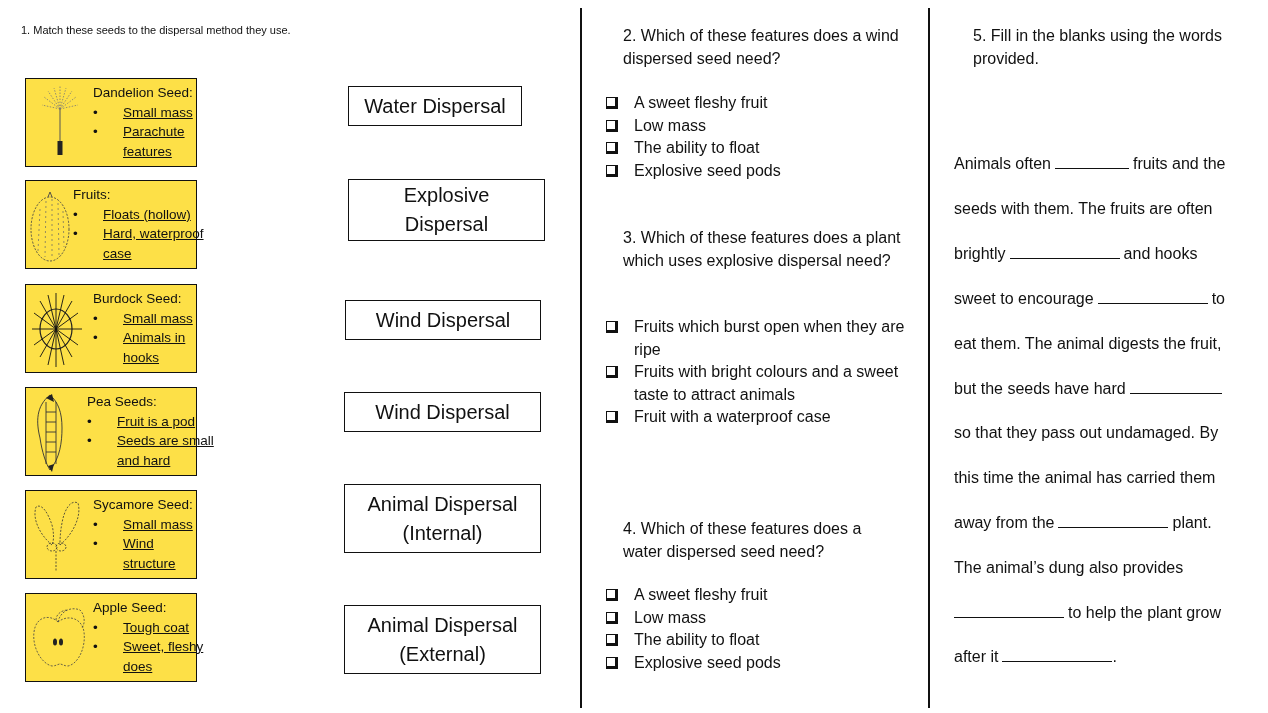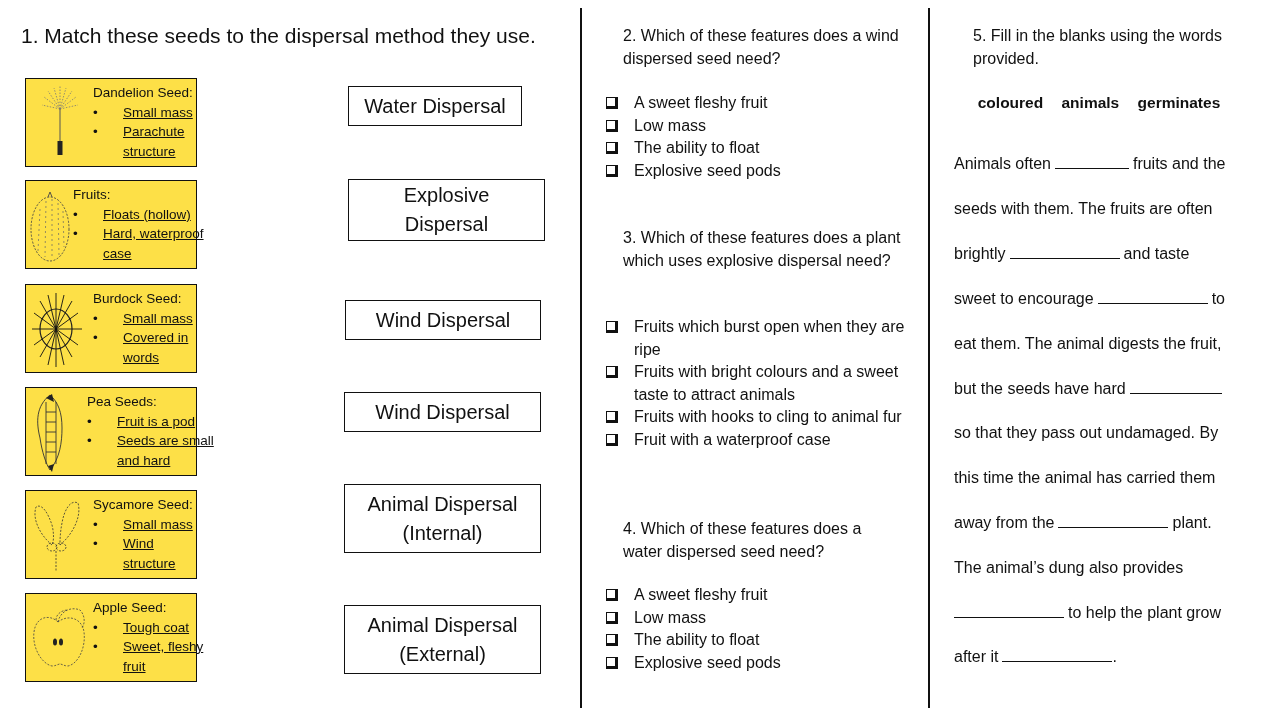--- a/index.html
+++ b/index.html
@@ -1,20 +1,20 @@
 <!DOCTYPE html>
 <html><head>
 <meta charset="utf-8">
 <style>
   * { box-sizing: border-box; margin: 0; padding: 0; }
   html, body { width: 1268px; height: 713px; background: #ffffff; overflow: hidden; }
   body { position: relative; font-family: "Liberation Sans", "DejaVu Sans", sans-serif; color: #111111; }
   .abs { position: absolute; }
 
-  .q1-title { left: 21px; top: 24px; font-size: 21px; white-space: nowrap; text-align: right; }
+  .q1-title { left: 21px; top: 24px; font-size: 11px; white-space: nowrap; text-align: right; }
 
   .seed-box { position: absolute; left: 25px; width: 172px; height: 89px; border: 1.3px solid #111; background: #fde047; }
   .seed-img { position: absolute; left: 4px; top: 4px; width: 60px; height: 80px; }
   .seed-text { position: absolute; top: 4px; font-size: 13.5px; line-height: 19.5px; }
   .seed-text ul { list-style: none; text-decoration: underline; }
   .seed-text li { position: relative; padding-left: 30px; }
   .seed-text li::before { content: "\2022"; position: absolute; left: 0; top: 0; }
 
   .method-box { position: absolute; border: 1.3px solid #111; background: #fff; display: flex; align-items: center; justify-content: center; text-align: center; font-size: 20px; line-height: 29px; white-space: pre-line; }
 
@@ -49,21 +49,21 @@
         <line x1="30" y1="26" x2="12" y2="22"></line>
       <line x1="30" y1="26" x2="48" y2="22"></line>
     </g>
     <line x1="30" y1="26" x2="30" y2="60" stroke="#555" stroke-width="1"></line>
     <rect x="27.5" y="58" width="5" height="14" fill="#222"></rect>
   </svg>
   <div class="seed-text" style="left:67px">
     <div>Dandelion Seed:</div>
     <ul>
       <li>Small mass</li>
-      <li style="width:100px">Parachute structure</li>
+      <li style="width:100px">Parachute features</li>
     </ul>
   </div>
 </div>
 
 <div class="seed-box" style="top:180px">
   <svg class="seed-img" style="left:2px;width:44px" viewBox="0 0 44 80">
     <ellipse cx="22" cy="44" rx="19" ry="32" fill="none" stroke="#444" stroke-width="0.9" stroke-dasharray="2 1.5"></ellipse>
     <g stroke="#666" stroke-width="0.7" stroke-dasharray="2 3">
       <line x1="12" y1="24" x2="10" y2="66"></line>
         <line x1="18" y1="16" x2="17" y2="72"></line>
@@ -101,21 +101,21 @@
         <line x1="26" y1="40" x2="42" y2="68"></line>
       <line x1="26" y1="40" x2="18" y2="76"></line>
         <line x1="26" y1="40" x2="34" y2="76"></line>
       <line x1="26" y1="40" x2="26" y2="78"></line>
     </g>
   </svg>
   <div class="seed-text" style="left:67px">
     <div>Burdock Seed:</div>
     <ul>
       <li>Small mass</li>
-      <li style="width:110px">Covered in words</li>
+      <li style="width:110px">Animals in hooks</li>
     </ul>
   </div>
 </div>
 
 <div class="seed-box" style="top:387px">
   <svg class="seed-img" style="width:44px" viewBox="0 0 44 80">
     <path d="M20 3 C6 14 6 30 10 46 C12 60 16 72 20 78 C30 66 32 50 32 36 C32 20 28 10 20 3 Z" fill="none" stroke="#333" stroke-width="0.9"></path>
     <path d="M16 6 L22 2 L24 10 Z" fill="#222"></path>
     <path d="M18 74 L22 80 L24 72 Z" fill="#222"></path>
     <g stroke="#333" stroke-width="0.9">
@@ -163,21 +163,21 @@
       <path d="M28 24 C30 14 40 8 50 12 C54 16 56 24 52 30"></path>
       <path d="M26 22 C26 16 32 12 38 12"></path>
     </g>
     <ellipse cx="25" cy="44" rx="2" ry="3.5" fill="#222"></ellipse>
     <ellipse cx="31" cy="44" rx="2" ry="3.5" fill="#222"></ellipse>
   </svg>
   <div class="seed-text" style="left:67px">
     <div>Apple Seed:</div>
     <ul>
       <li>Tough coat</li>
-      <li style="width:125px">Sweet, fleshy fruit</li>
+      <li style="width:125px">Sweet, fleshy does</li>
     </ul>
   </div>
 </div>
 
 <div class="method-box" style="left:348px;top:86px;width:174px;height:40px">Water Dispersal</div>
 <div class="method-box" style="left:348px;top:179px;width:197px;height:62px">Explosive
 Dispersal</div>
 <div class="method-box" style="left:345px;top:300px;width:196px;height:40px">Wind Dispersal</div>
 <div class="method-box" style="left:344px;top:392px;width:197px;height:40px">Wind Dispersal</div>
 <div class="method-box" style="left:344px;top:484px;width:197px;height:69px">Animal Dispersal
@@ -193,50 +193,45 @@
   <li><span class="cb"></span><span>A sweet fleshy fruit</span></li>
   <li><span class="cb"></span><span>Low mass</span></li>
   <li><span class="cb"></span><span>The ability to float</span></li>
   <li><span class="cb"></span><span>Explosive seed pods</span></li>
 </ul>
 
 <div class="question" style="left:604px;top:226px;width:290px">3. Which of these features does a plant which uses explosive dispersal need?</div>
 <ul class="opts" style="left:604px;top:316px;width:305px">
   <li><span class="cb"></span><span>Fruits which burst open when they are ripe</span></li>
   <li><span class="cb"></span><span>Fruits with bright colours and a sweet taste to attract animals</span></li>
-  <li><span class="cb"></span><span>Fruits with hooks to cling to animal fur</span></li>
+  <li><span class="cb"></span></li>
   <li><span class="cb"></span><span>Fruit with a waterproof case</span></li>
 </ul>
 
 <div class="question" style="left:604px;top:517px;width:280px">4. Which of these features does a water dispersed seed need?</div>
 <ul class="opts" style="left:604px;top:584px;width:300px">
   <li><span class="cb"></span><span>A sweet fleshy fruit</span></li>
   <li><span class="cb"></span><span>Low mass</span></li>
   <li><span class="cb"></span><span>The ability to float</span></li>
   <li><span class="cb"></span><span>Explosive seed pods</span></li>
 </ul>
 
 <div class="question" style="left:954px;top:24px;width:285px">5. Fill in the blanks using the words provided.</div>
 
 <div class="wordbank" style="top:92px">
-  <div>
-    <span>coloured</span>
-    <span>animals</span>
-    <span>germinates</span>
-  </div>
 </div>
 
 <div class="fill-line" style="top:153px">
   <span>Animals often</span><span class="blank" style="width:74px"></span><span>fruits and the</span>
 </div>
 <div class="fill-line" style="top:198px">
   <span>seeds with them. The fruits are often</span>
 </div>
 <div class="fill-line" style="top:243px">
-  <span>brightly</span><span class="blank" style="width:110px"></span><span>and taste</span>
+  <span>brightly</span><span class="blank" style="width:110px"></span><span>and hooks</span>
 </div>
 <div class="fill-line" style="top:288px">
   <span>sweet to encourage</span><span class="blank" style="width:110px"></span><span>to</span>
 </div>
 <div class="fill-line" style="top:333px">
   <span>eat them. The animal digests the fruit,</span>
 </div>
 <div class="fill-line" style="top:378px">
   <span>but the seeds have hard</span><span class="blank" style="width:92px"></span>
 </div>

